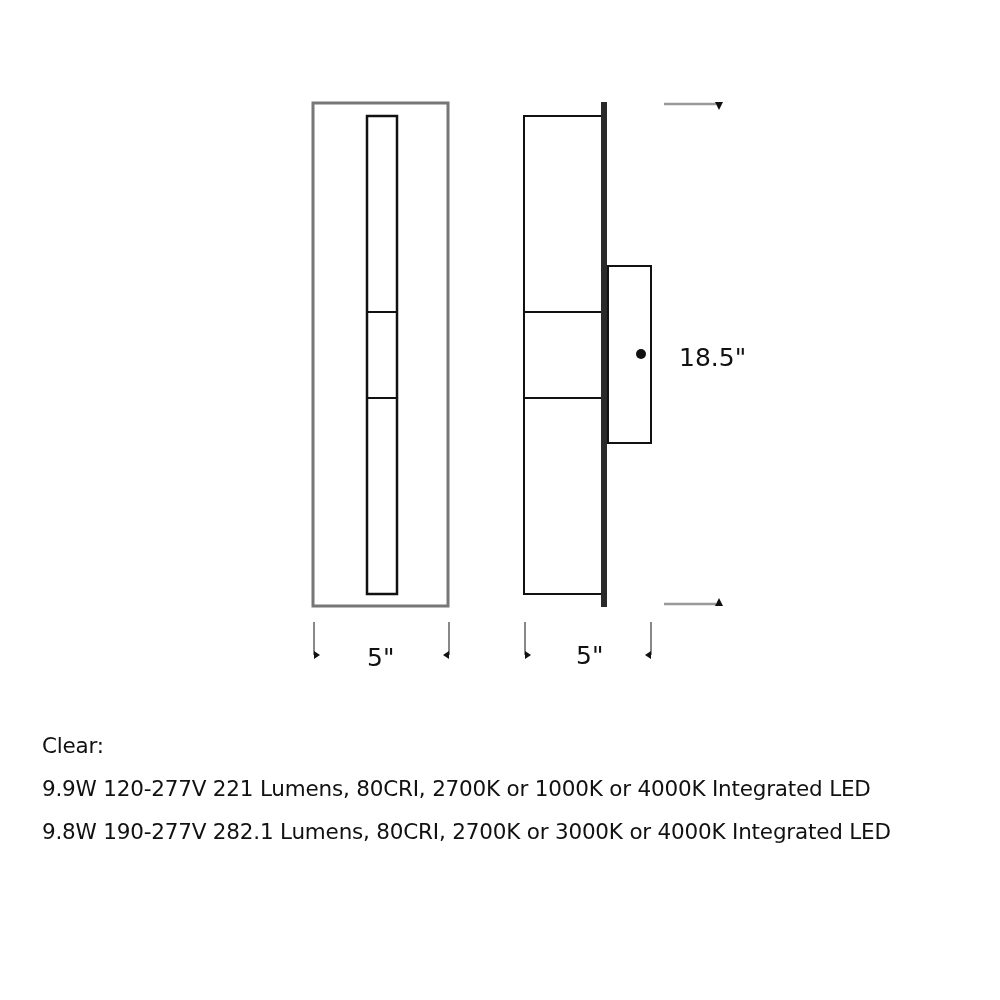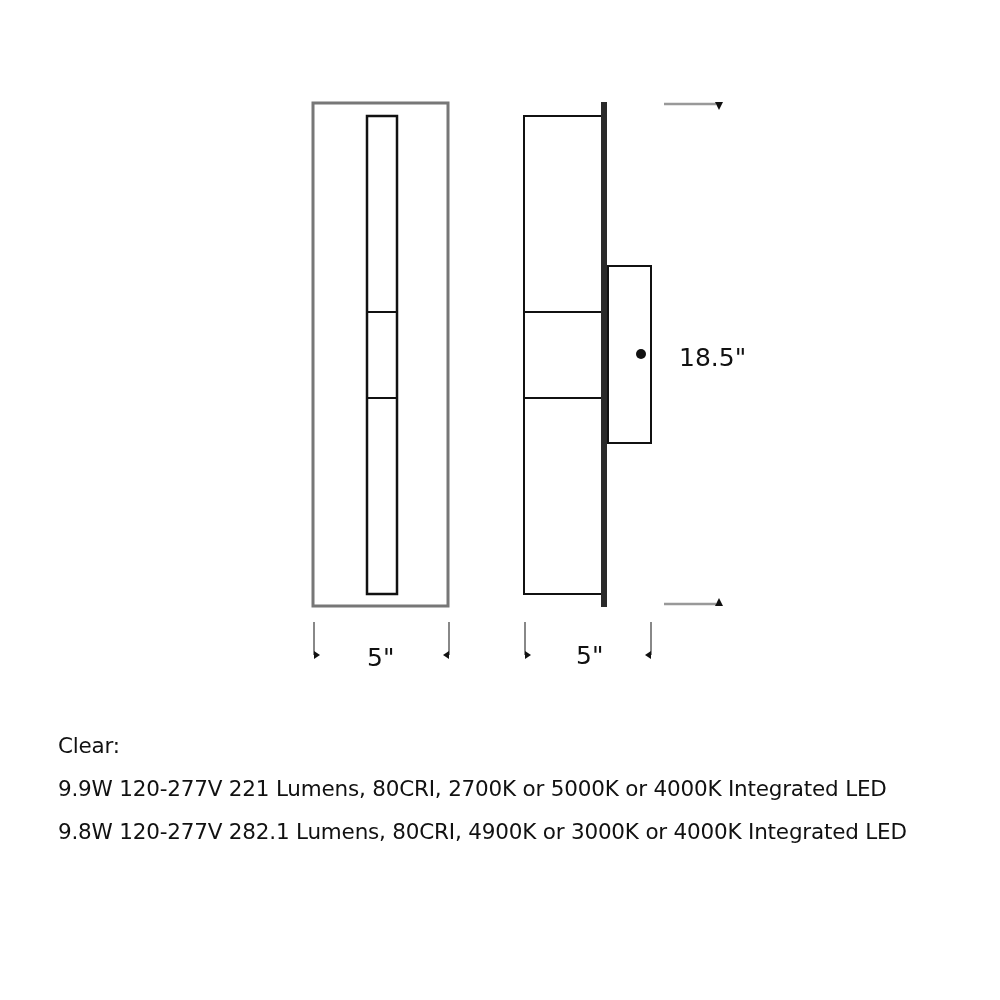--- a/index.html
+++ b/index.html
@@ -1,19 +1,19 @@
 <!DOCTYPE html>
 <html><head>
   <meta charset="utf-8">
   <style>
     html, body { margin: 0; padding: 0; background: #ffffff; }
     body { width: 1000px; height: 1000px; position: relative; overflow: hidden; font-family: "DejaVu Sans", sans-serif; color: #111; }
     .drawing { position: absolute; left: 0; top: 0; width: 1000px; height: 700px; }
     .dim-label { position: absolute; font-size: 25px; color: #111; font-family: "DejaVu Sans", sans-serif; }
-    .specs { position: absolute; left: 58px; top: 724px; width: 940px; }
+    .specs { position: absolute; left: 42px; top: 724px; width: 940px; }
     .spec-line { font-size: 21.5px; line-height: 43px; white-space: nowrap; color: #111; letter-spacing: -0.2px; }
   </style>
 </head>
 <body>
 
 <div class="drawing">
   <svg width="1000" height="700" viewBox="0 0 1000 700" xmlns="http://www.w3.org/2000/svg">
 
     <g>
       <rect x="313" y="103" width="135" height="503" fill="none" stroke="#777" stroke-width="3"></rect>
@@ -53,15 +53,15 @@
       <polygon points="651,651 651,659 645,655" fill="#111"></polygon>
     </g>
   </svg>
   <div class="dim-label" style="left:367px; top:643px;">5"</div>
   <div class="dim-label" style="left:576px; top:641px;">5"</div>
   <div class="dim-label" style="left:679px; top:343px;">18.5"</div>
 </div>
 
 <div class="specs">
   <div class="spec-line">Clear:</div>
-  <div class="spec-line">9.9W 120-277V 221 Lumens, 80CRI, 2700K or 5000K or 4000K Integrated LED</div>
-  <div class="spec-line">9.8W 120-277V 282.1 Lumens, 80CRI, 4900K or 3000K or 4000K Integrated LED</div>
+  <div class="spec-line">9.9W 120-277V 221 Lumens, 80CRI, 2700K or 1000K or 4000K Integrated LED</div>
+  <div class="spec-line">9.8W 190-277V 282.1 Lumens, 80CRI, 2700K or 3000K or 4000K Integrated LED</div>
 </div>
 
 </body></html>

